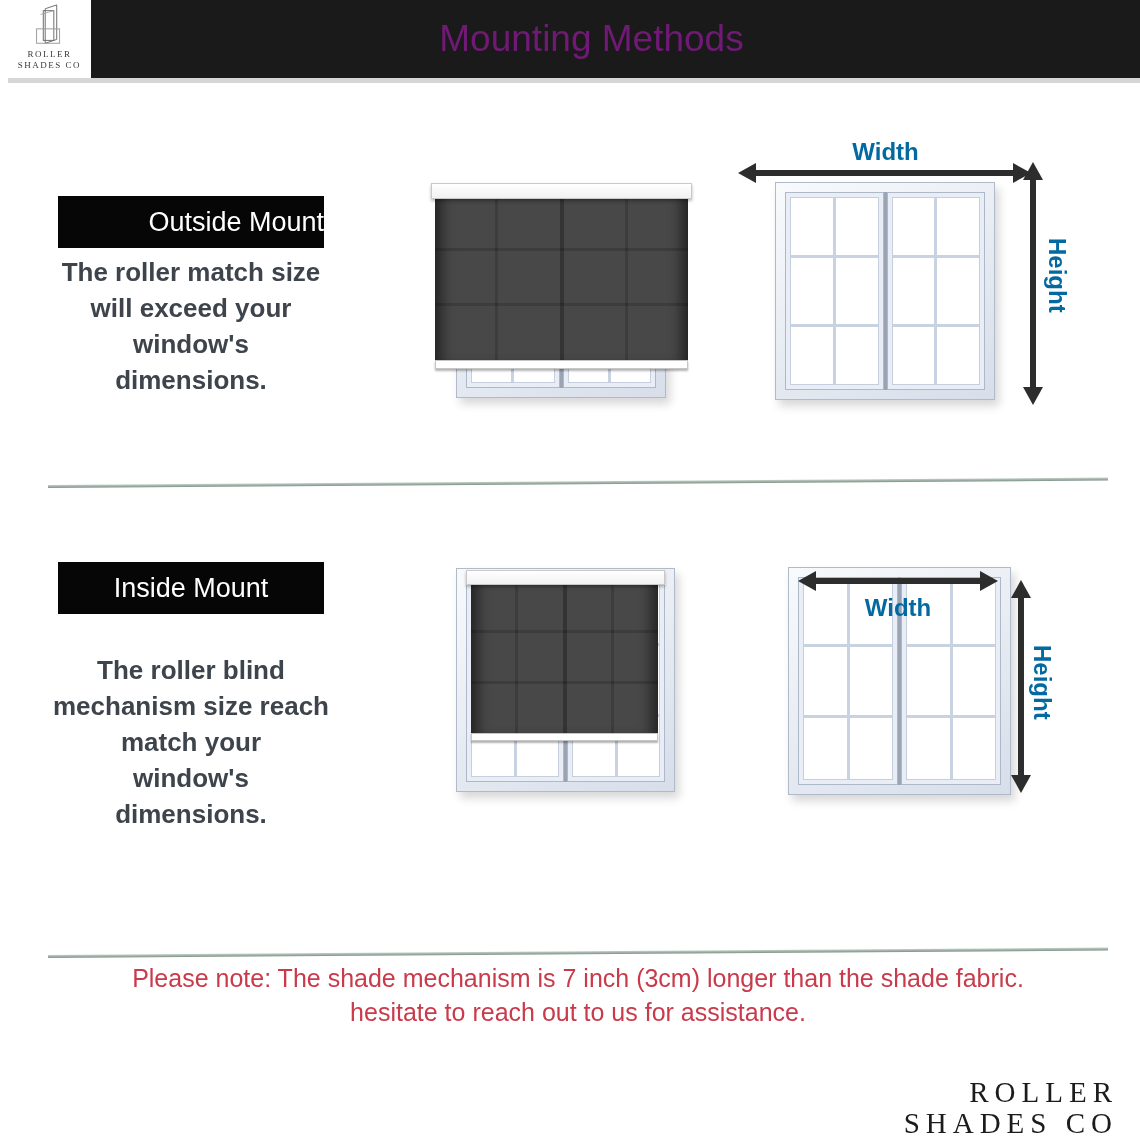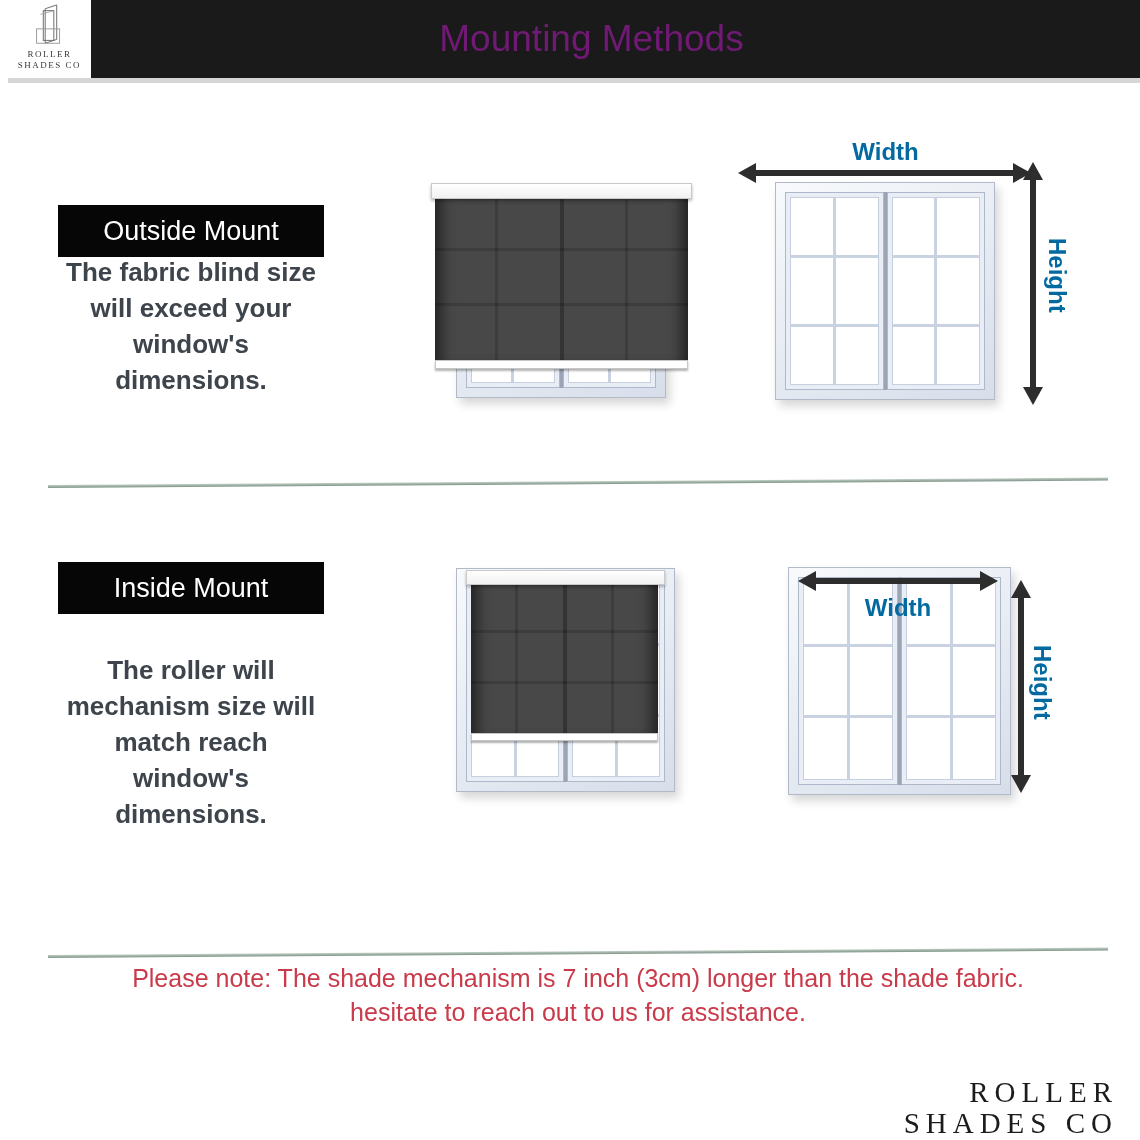--- a/index.html
+++ b/index.html
@@ -13,21 +13,21 @@
   .logo-box { position:absolute; left:0; top:0; width:83px; height:78px; background:#fff; text-align:center; z-index:5; }
   .logo-icon { display:block; margin:3px auto 0 auto; }
   .logo-text { font-family:"Liberation Serif", serif; font-size:9px; letter-spacing:1.5px; color:#3a3a3a; line-height:11px; }
   .header-bar { position:absolute; left:83px; top:0; width:1057px; height:78px; background:#1a1a1a; }
   .header-title { position:absolute; left:0; top:0; width:1140px; height:78px; line-height:78px; text-align:center; color:#701a75; font-size:37px; z-index:6;padding-left:27px; }
   .header-strip { position:absolute; left:0; top:78px; width:1140px; height:5px; background:#d6d6d6; }
 
   
   .label-box { position:absolute; left:50px; width:266px; height:52px; background:#060606; color:#fff;
     display:flex; align-items:center; justify-content:center; font-size:27px; }
-  .lb1 { top:205px; } .lb2 { top:562px; }
+  .lb1 { top:196px;justify-content:flex-end; } .lb2 { top:562px; }
   .desc { position:absolute; left:26px; width:314px; text-align:center; font-size:26px; line-height:36px; font-weight:bold; color:#3e444c; }
   .d1 { top:254px; } .d2 { top:652px; }
 
   
   .win { position:absolute; padding:10px; background:linear-gradient(150deg,#f8fafc,#d7deea);
     box-shadow: inset 0 0 0 1px #b0bac9, 4px 6px 9px rgba(0,0,0,.16); }
   .win-frame { display:flex; gap:3px; height:100%; background:#9aa4b5; }
   .casement { flex:1;
     box-shadow: inset 0 0 0 1px #aeb8c8, inset 0 0 0 5px #e9eef6, inset 0 0 0 6px #c6cfdd;
     background:
@@ -118,21 +118,21 @@
     </div>
   </div>
   <div class="header-bar"></div>
   <div class="header-title">Mounting Methods</div>
   <div class="header-strip"></div>
 
   <div class="label-box lb1">
     <span>Outside Mount</span>
   </div>
   <div class="desc d1">
-    <div>The fabric blind size</div>
+    <div>The roller match size</div>
     <div>will exceed your</div>
     <div>window's</div>
     <div>dimensions.</div>
   </div>
 
   <div class="win winA">
     <div class="win-frame">
       <div class="casement"></div>
       <div class="casement"></div>
     </div>
@@ -159,23 +159,23 @@
       <span class="head hb"></span>
   </div>
   <div class="dim-label v-label h-label-b">Height</div>
 
   <div class="divider dv1"></div>
 
   <div class="label-box lb2">
     <span>Inside Mount</span>
   </div>
   <div class="desc d2">
-    <div>The roller will</div>
-    <div>mechanism size will</div>
-    <div>match reach</div>
+    <div>The roller blind</div>
+    <div>mechanism size reach</div>
+    <div>match your</div>
     <div>window's</div>
     <div>dimensions.</div>
   </div>
 
   <div class="win winC">
     <div class="win-frame">
       <div class="casement"></div>
       <div class="casement"></div>
     </div>
   </div>

